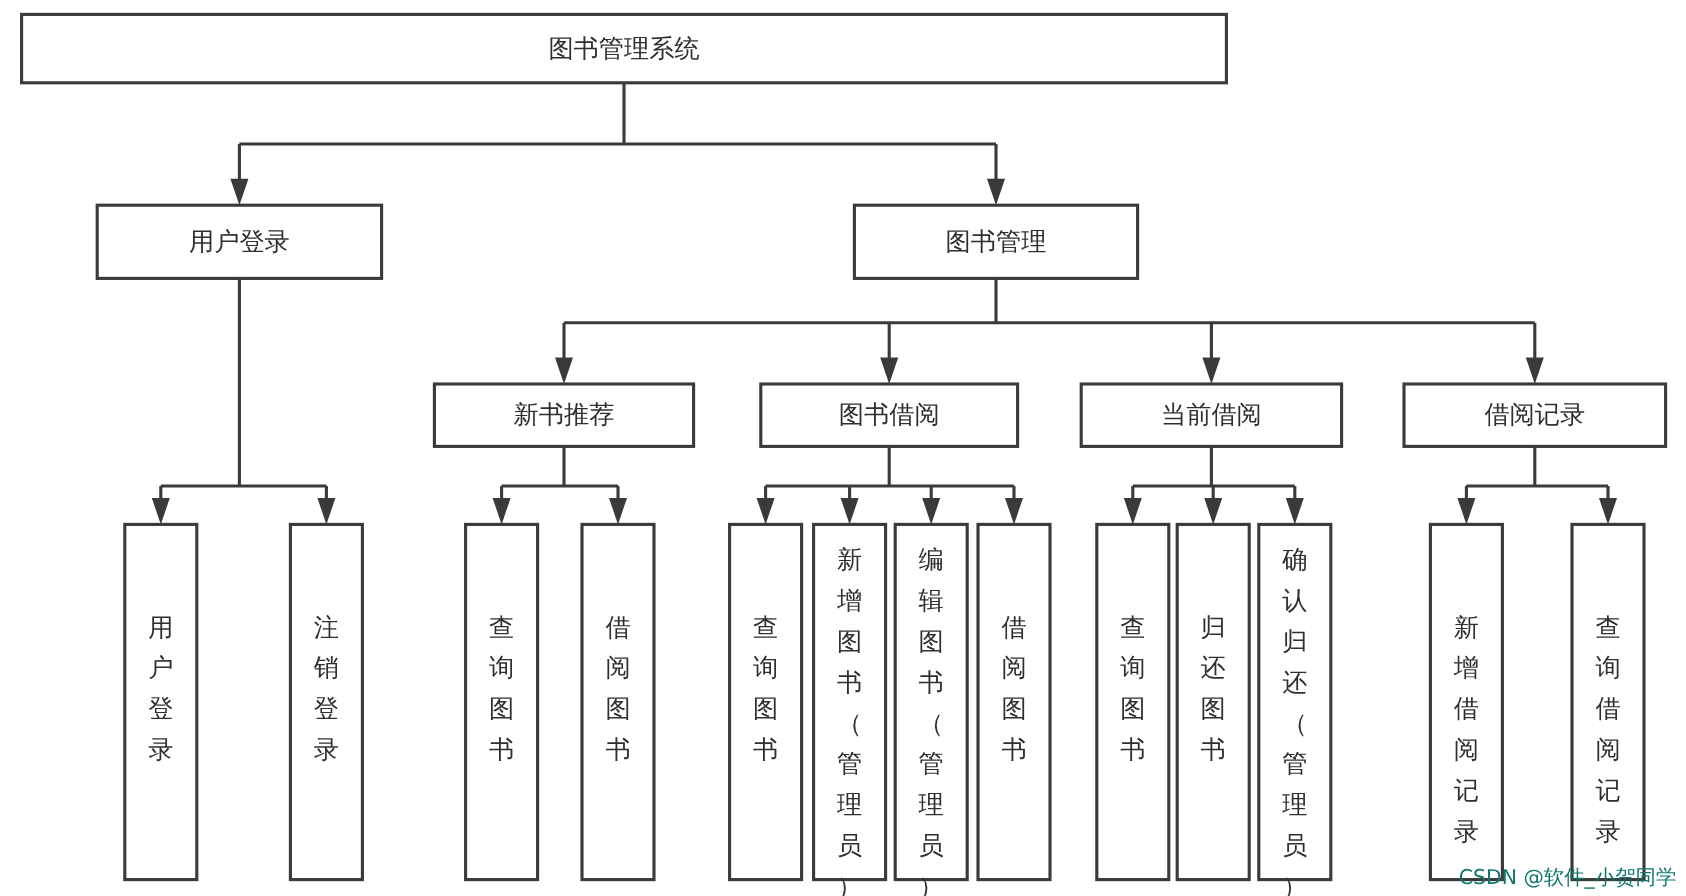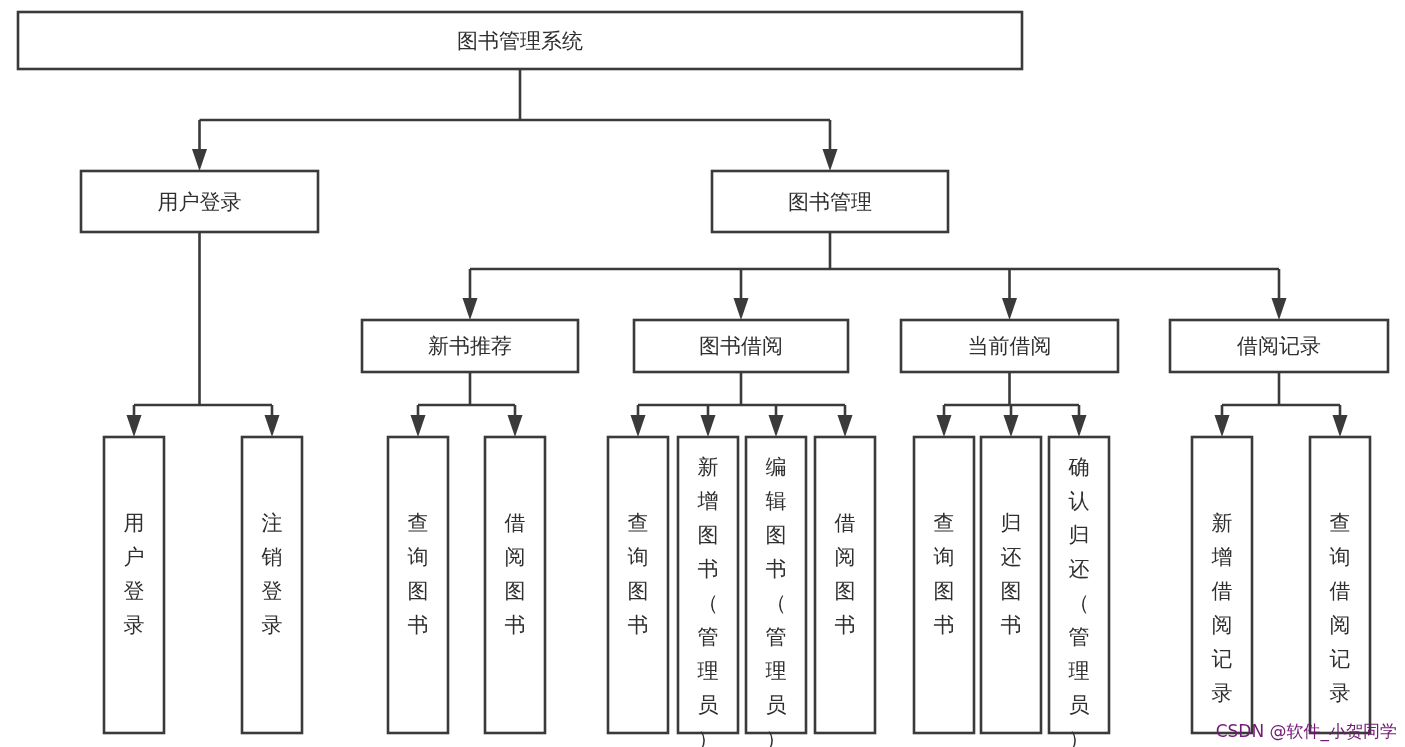--- a/index.html
+++ b/index.html
@@ -56,21 +56,21 @@
     font-size: 21px;
     text-anchor: middle;
     dominant-baseline: middle;
   }
   .watermark {
     position: absolute;
     right: 8px;
     bottom: 4px;
     font-family: "DejaVu Sans", "Liberation Sans", sans-serif;
     font-size: 17px;
-    color: #701a75;
+    color: #0f766e;
     white-space: nowrap;
     user-select: none;
   }
 </style>
 </head>
 <body>
 
 <div id="diagram-root">
   <svg id="tree-svg" viewBox="0 0 1405 747">
     <g id="connectors-layer">

